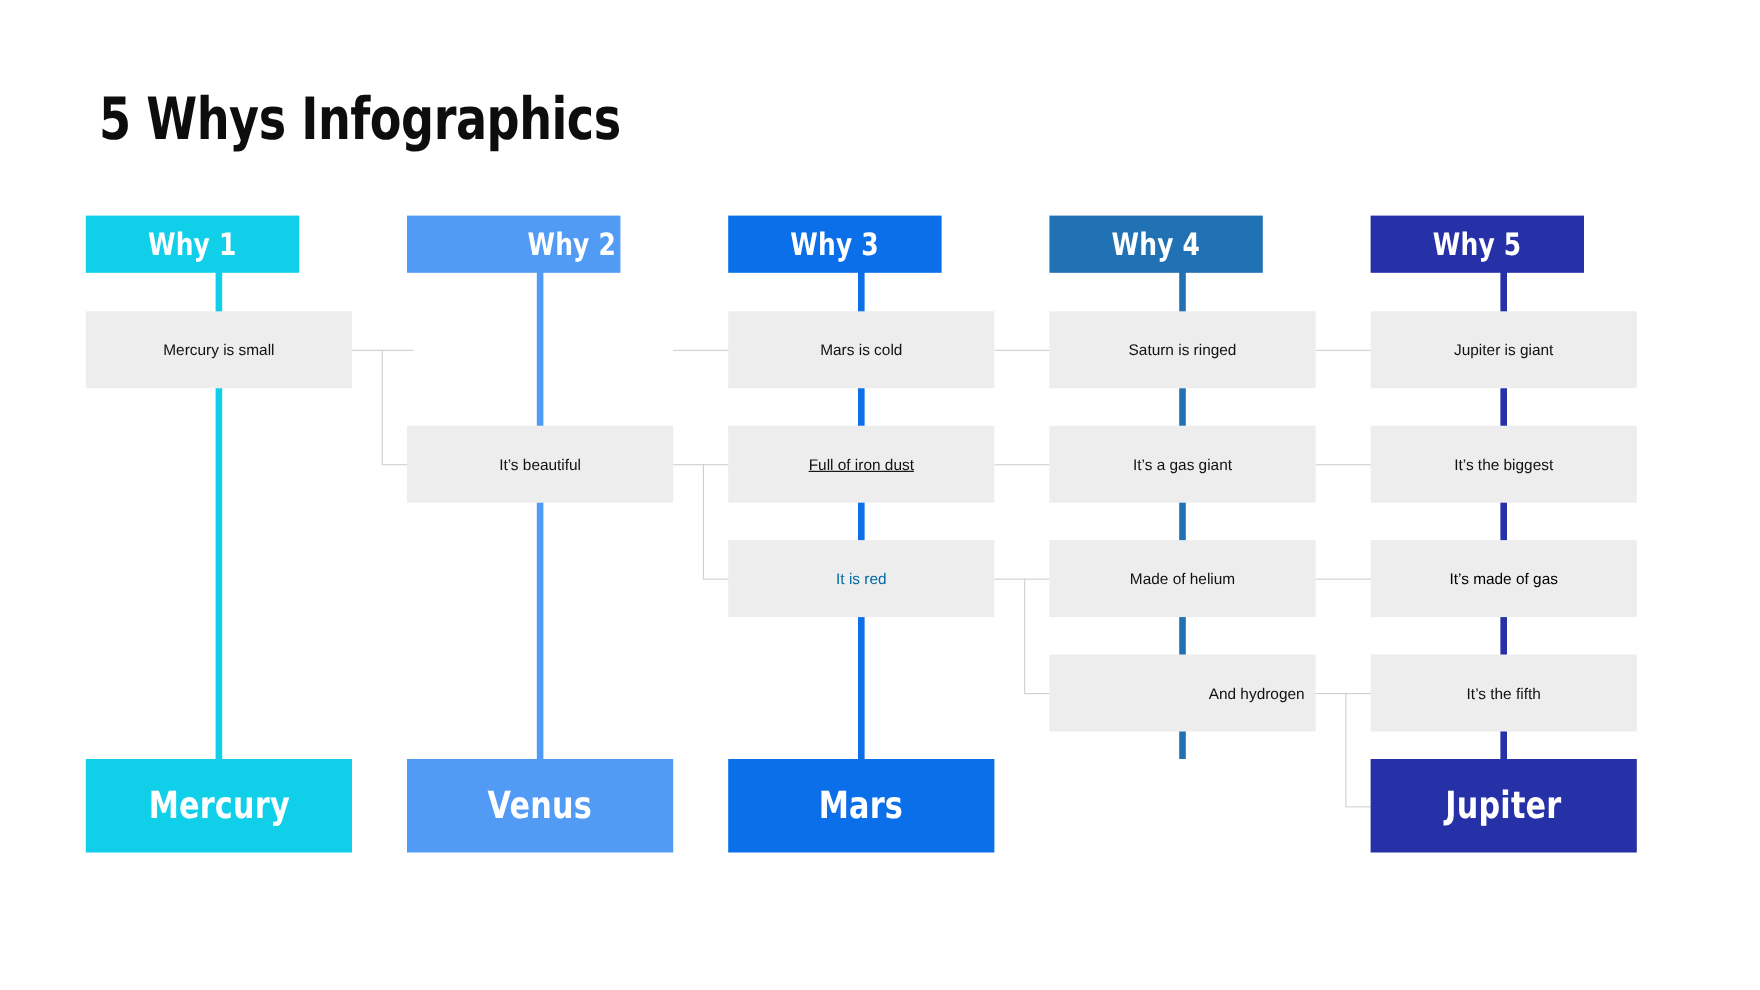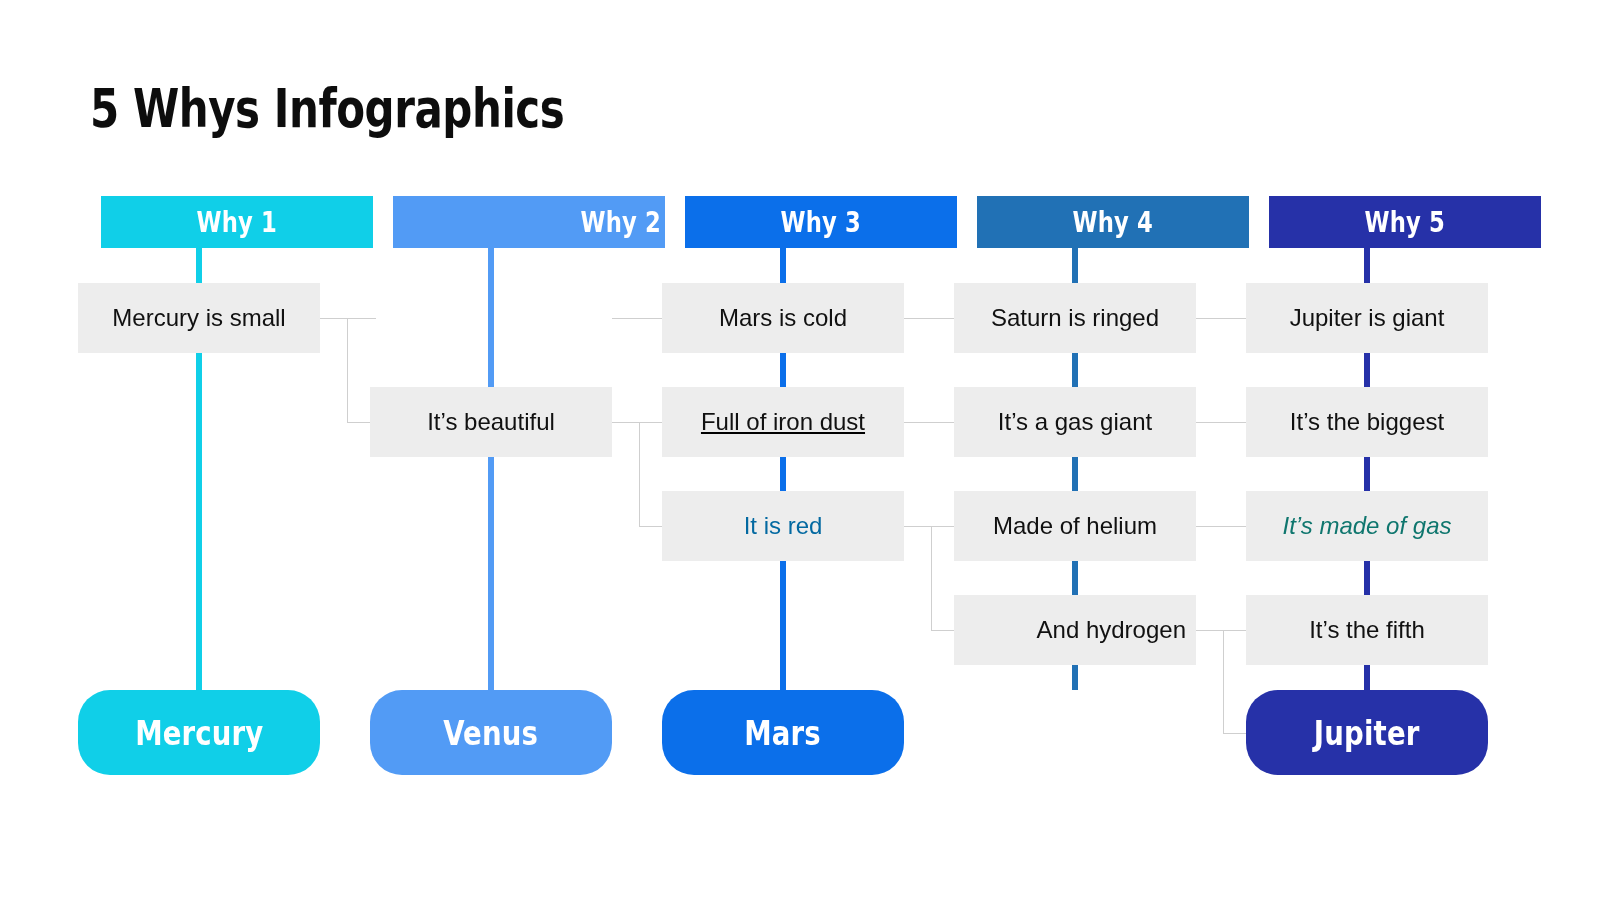--- a/index.html
+++ b/index.html
@@ -52,48 +52,46 @@
     margin-left: -3px;
     width: 6px;
     top: 247px;
     z-index: 1;
   }
 
   .head-box {
     position: absolute;
     left: 0;
     top: 196px;
-    width: 272px;
+    width: 194px;
     height: 52px;
     z-index: 3;
     display: flex;
     align-items: center;
     justify-content: center;
-    margin-left: 23px;
   }
   .head-label {
     font-family: "DejaVu Sans Condensed", "Liberation Sans Narrow", "Liberation Sans", sans-serif;
     font-size: 28px;
     font-weight: bold;
     color: #ffffff;
     letter-spacing: 0.2px;
     transform: scaleX(0.9);
   }
 
   .foot-box {
     position: absolute;
     left: 0;
     top: 690px;
     width: 242px;
     height: 85px;
     z-index: 3;
     display: flex;
     align-items: center;
     justify-content: center;
-    border-radius: 32px;
   }
   .foot-label {
     font-family: "DejaVu Sans Condensed", "Liberation Sans Narrow", "Liberation Sans", sans-serif;
     font-size: 34px;
     font-weight: bold;
     color: #ffffff;
     letter-spacing: 0.2px;
     transform: scaleX(0.9);
   }
 
@@ -105,21 +103,21 @@
     background: #ededed;
     z-index: 2;
     display: flex;
     align-items: center;
     justify-content: center;
     box-sizing: border-box;
     padding: 0 10px;
   }
   .cell-label {
     font-family: "Liberation Sans", sans-serif;
-    font-size: 24px;
+    font-size: 14px;
     color: #111111;
     text-align: center;
     line-height: 1.15;
   }
 
   
   .conn {
     position: absolute;
     background: #cfcfcf;
     z-index: 1;
@@ -229,21 +227,21 @@
     <div class="head-box" style="background: rgb(38, 49, 168);">
       <span class="head-label">Why 5</span>
     </div>
     <div class="cell" style="top: 283px; background: rgb(237, 237, 237);">
       <span class="cell-label" style="color: rgb(17, 17, 17);">Jupiter is giant</span>
     </div>
     <div class="cell" style="top: 387px; background: rgb(237, 237, 237);">
       <span class="cell-label" style="color: rgb(17, 17, 17);">It’s the biggest</span>
     </div>
     <div class="cell" style="top: 491px; background: rgb(237, 237, 237);">
-      <span class="cell-label" style="color: #0f766e; font-style: italic;">It’s made of gas</span>
+      <span class="cell-label" style="color: #000000;">It’s made of gas</span>
     </div>
     <div class="cell" style="top: 595px; background: rgb(237, 237, 237);">
       <span class="cell-label" style="color: rgb(17, 17, 17);">It’s the fifth</span>
     </div>
     <div class="foot-box" style="background: rgb(38, 49, 168);">
       <span class="foot-label">Jupiter</span>
     </div>
   </div>
 
 </div>

